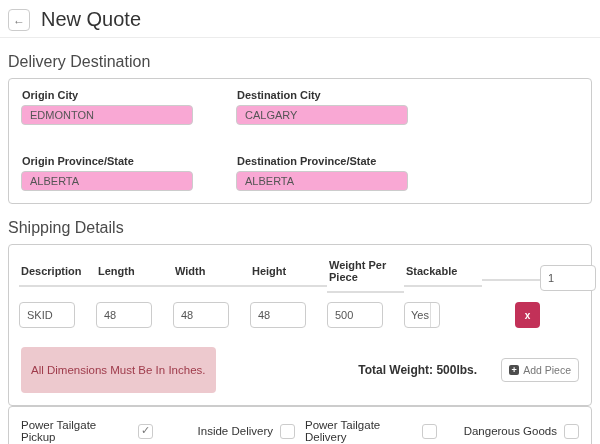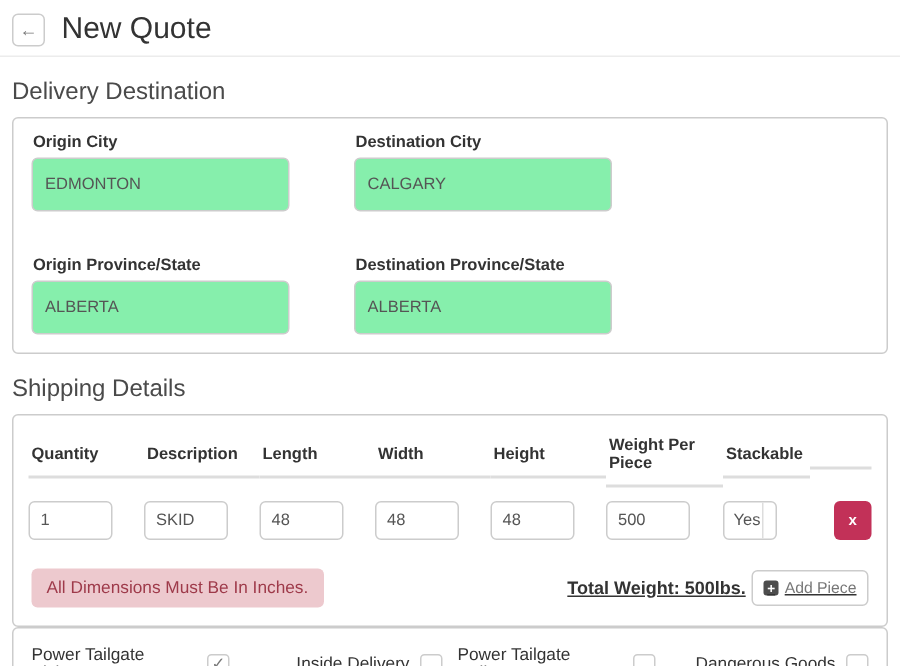--- a/index.html
+++ b/index.html
@@ -33,25 +33,25 @@
   .section-title{font-size:16px;color:#4a4a4a;font-weight:400;margin:15px 0 7px 0;}
   .card{
     border:1px solid #ccc;border-radius:4px;background:#fff;
     padding:8px 12px 12px 12px;
   }
 
   
   .delivery-grid{display:grid;grid-template-columns:187px 187px;column-gap:0;row-gap:10px;gap:28px;}
   .field-label{font-size:11px;font-weight:700;color:#333;margin:2px 0 4px 1px;}
   .text-input{
-    width:172px;height:36px;
+    width:172px;height:20px;
     border:1px solid #ccc;border-radius:4px;
     padding:0 8px;font-size:11px;color:#555;
     font-family:"Liberation Sans","DejaVu Sans",sans-serif;
-    background:#86efac;
+    background:#f9a8d4;
   }
 
   
   .ship-card{padding:10px 10px 12px 10px;}
   .ship-grid{display:grid;grid-template-columns:77px 77px 77px 77px 77px 78px 58px auto;align-items:center;}
   .ship-head{font-size:11px;font-weight:700;color:#333;padding:4px 0 8px 2px;border-bottom:2px solid #ddd;}
   .ship-cell{padding:9px 0 2px 0;}
   .ship-input{
     width:56px;height:26px;border:1px solid #ccc;border-radius:4px;
     padding:0 7px;font-size:11px;color:#555;background:#fff;
@@ -65,23 +65,23 @@
   .select .select-arrow{width:9px;height:100%;border-left:1px solid #ddd;}
   .delete-btn{
     width:25px;height:26px;border:none;border-radius:4px;
     background:var(--danger,#c23158);color:#fff;
     font-size:10px;font-weight:700;cursor:pointer;line-height:26px;text-align:center;
     justify-self:end;
   }
   .ship-footer{display:flex;justify-content:space-between;align-items:center;margin-top:17px;padding:0 2px;}
   .alert-note{
     background:var(--alert_bg,#edc9ce);color:var(--alert_text,#9e3a4a);
-    font-size:11.5px;padding:7px 10px;border-radius:4px;text-align:center;
-  }
-  .footer-right{display:flex;align-items:center;gap:4px;text-decoration:underline;}
+    font-size:11.5px;padding:17px 10px;border-radius:4px;text-align:center;
+  }
+  .footer-right{display:flex;align-items:center;gap:24px;}
   .total-weight{font-size:12px;font-weight:700;color:#333;}
   .add-piece-btn{
     display:inline-flex;align-items:center;gap:4px;
     border:1px solid #ccc;border-radius:4px;background:#fff;
     padding:5px 7px;font-size:10.5px;color:#777;cursor:pointer;
     font-family:"Liberation Sans","DejaVu Sans",sans-serif;
   }
   .add-piece-icon{
     display:inline-block;width:10px;height:10px;background:#4d4d4d;border-radius:2px;
     color:#fff;font-size:9px;line-height:10px;text-align:center;font-weight:700;
@@ -131,21 +131,20 @@
       <div>
         <div class="field-label">Destination Province/State</div>
         <input class="text-input" type="text" value="ALBERTA" style="">
       </div>
     </div>
   </div>
 
   <div class="section-title">Shipping Details</div>
   <div class="card ship-card">
     <div class="ship-grid">
-      <div class="ship-head">Quantity</div>
       <div class="ship-head">Description</div>
       <div class="ship-head">Length</div>
       <div class="ship-head">Width</div>
       <div class="ship-head">Height</div>
       <div class="ship-head">Weight Per Piece</div>
       <div class="ship-head">Stackable</div>
       <div class="ship-head"></div>
 
       <div class="ship-cell">
         <input class="ship-input" type="text" value="1" style="">

